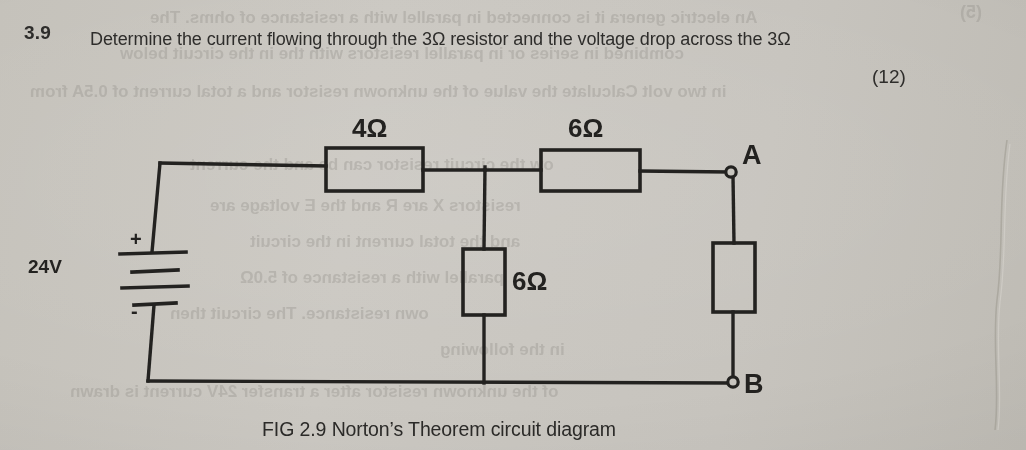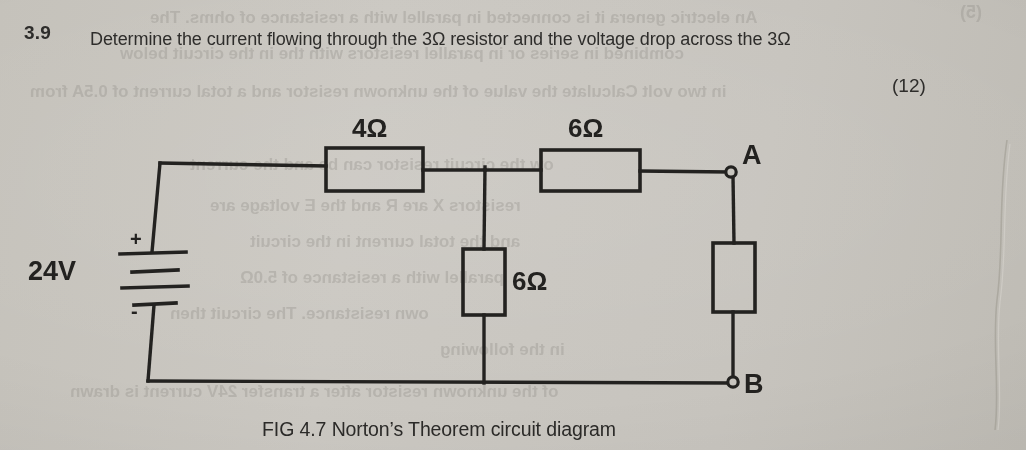--- a/index.html
+++ b/index.html
@@ -69,24 +69,23 @@
     position: absolute;
     left: 90px;
     top: 62px;
     font-size: 19.5px;
     font-weight: 500;
     letter-spacing: -.1px;
   }
   #q-marks {
     position: absolute;
     left: 872px;
-    top: 75px;
+    top: 66px;
     font-size: 19px;
     font-weight: 500;
-    margin-left: 20px;
   }
   
   #circuit-wrap {
     position: absolute;
     left: 0;
     top: 0;
     width: 1026px;
     height: 450px;
   }
   .clabel {
@@ -98,21 +97,21 @@
   }
   #label-r1 { left: 352px; top: 113px; font-size: 26px; }
   #label-r2 { left: 568px; top: 113px; font-size: 26px; }
   #label-r3 { left: 512px; top: 266px; font-size: 26px; }
   #label-r4 { left: 768px; top: 266px; font-size: 27px; }
   #label-r4 .sub {
     font-size: 18px;
     vertical-align: -5px;
     padding-left: 0px;
   }
-  #label-src { left: 28px; top: 256px; font-size: 27px; }
+  #label-src { left: 28px; top: 256px; font-size: 19px; }
   #label-a { left: 742px; top: 140px; font-size: 27px; }
   #label-b { left: 744px; top: 369px; font-size: 27px; }
   #label-plus { left: 130px; top: 228px; font-size: 20px; font-weight: 600; }
   #label-minus { left: 131px; top: 300px; font-size: 20px; font-weight: 700; }
   #caption {
     position: absolute;
     left: 262px;
     top: 418px;
     font-size: 19.5px;
     font-weight: 500;
@@ -199,15 +198,15 @@
     <div class="clabel" id="label-r3">6Ω</div>
 
 
     <div class="clabel" id="label-src">24V</div>
     <div class="clabel" id="label-plus">+</div>
     <div class="clabel" id="label-minus">-</div>
 
     <div class="clabel" id="label-a">A</div>
     <div class="clabel" id="label-b">B</div>
 
-    <div id="caption">FIG 4.7 Norton’s Theorem circuit diagram</div>
+    <div id="caption">FIG 2.9 Norton’s Theorem circuit diagram</div>
   </div>
 </div>
 
 </body></html>

